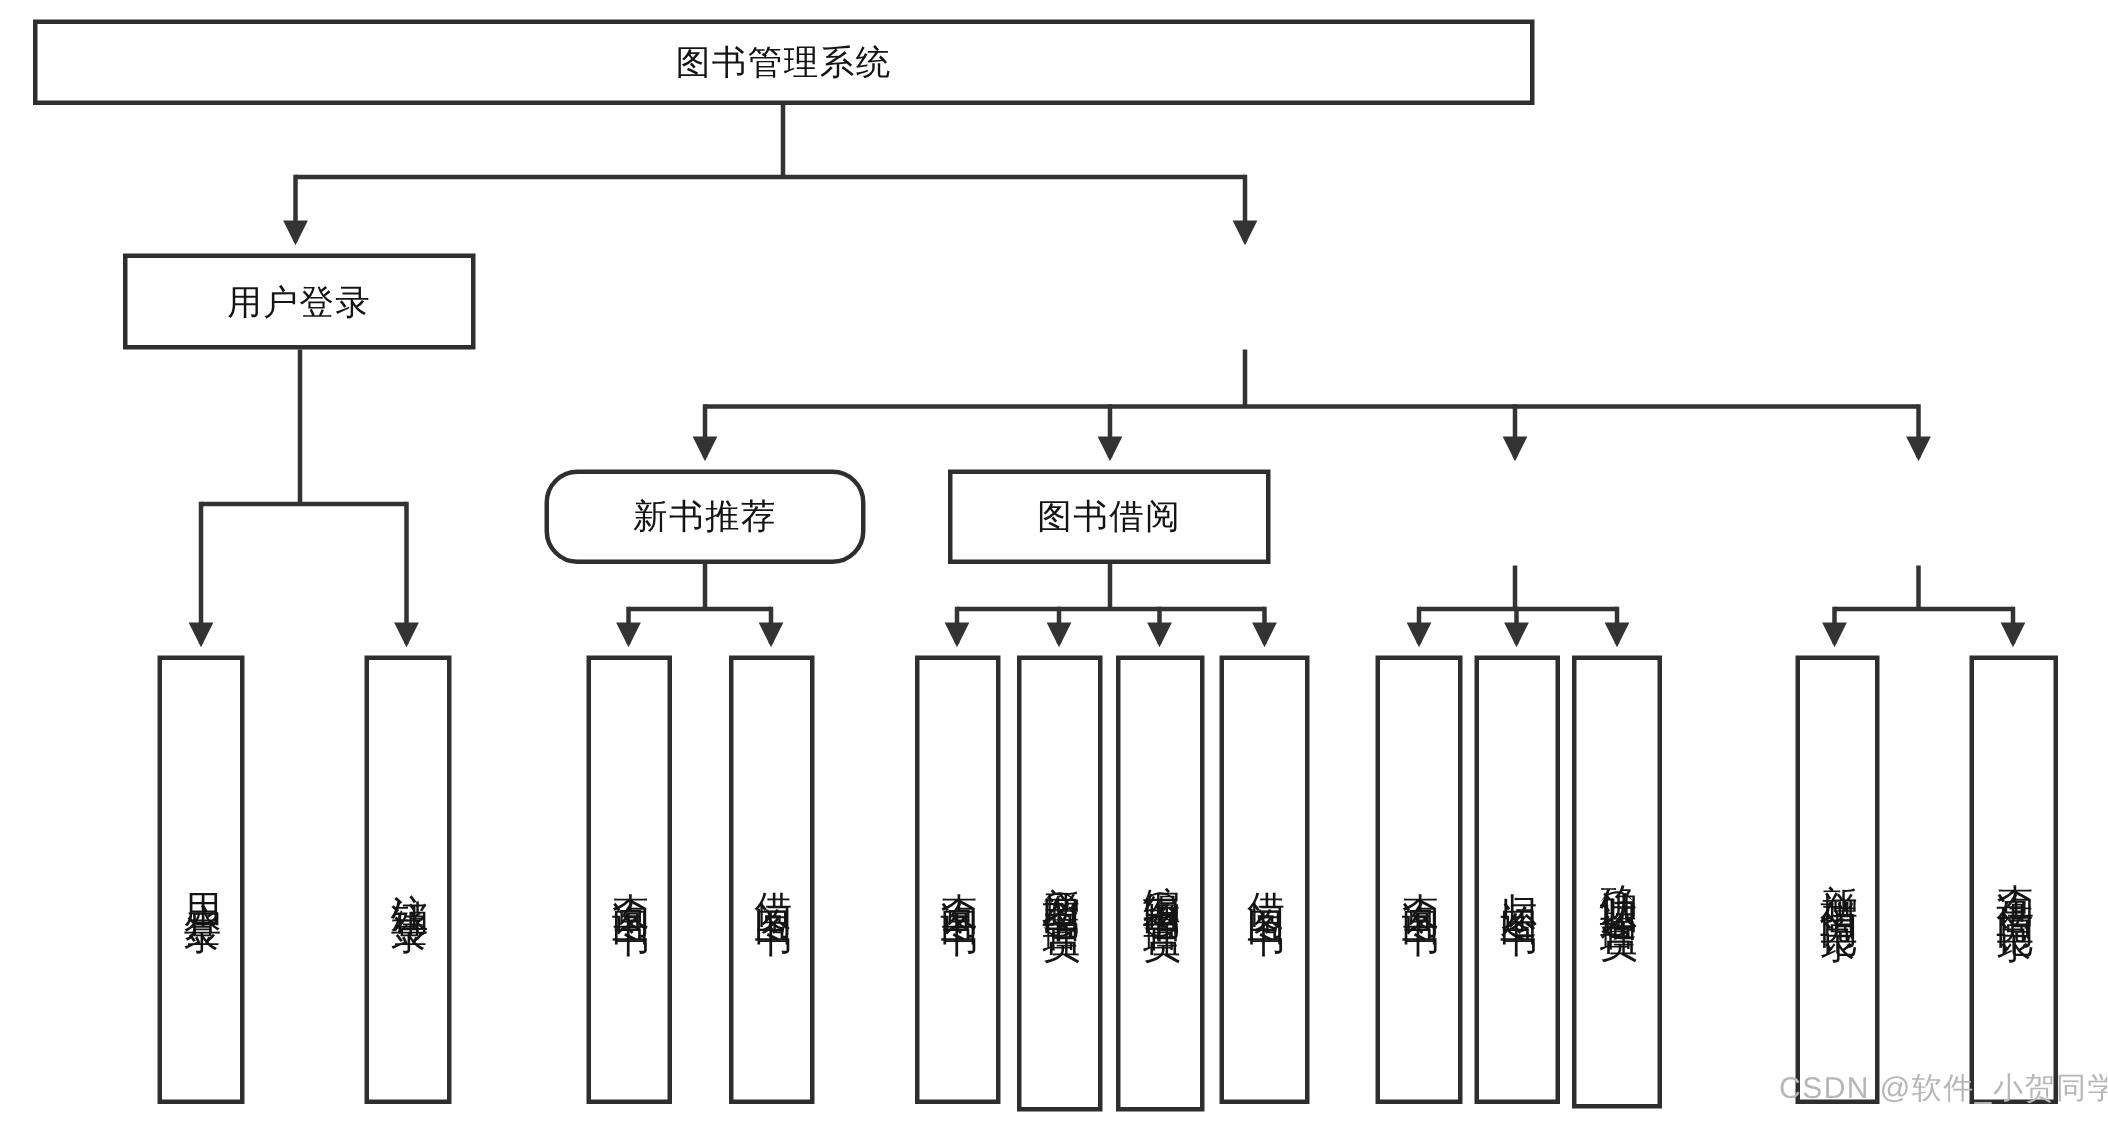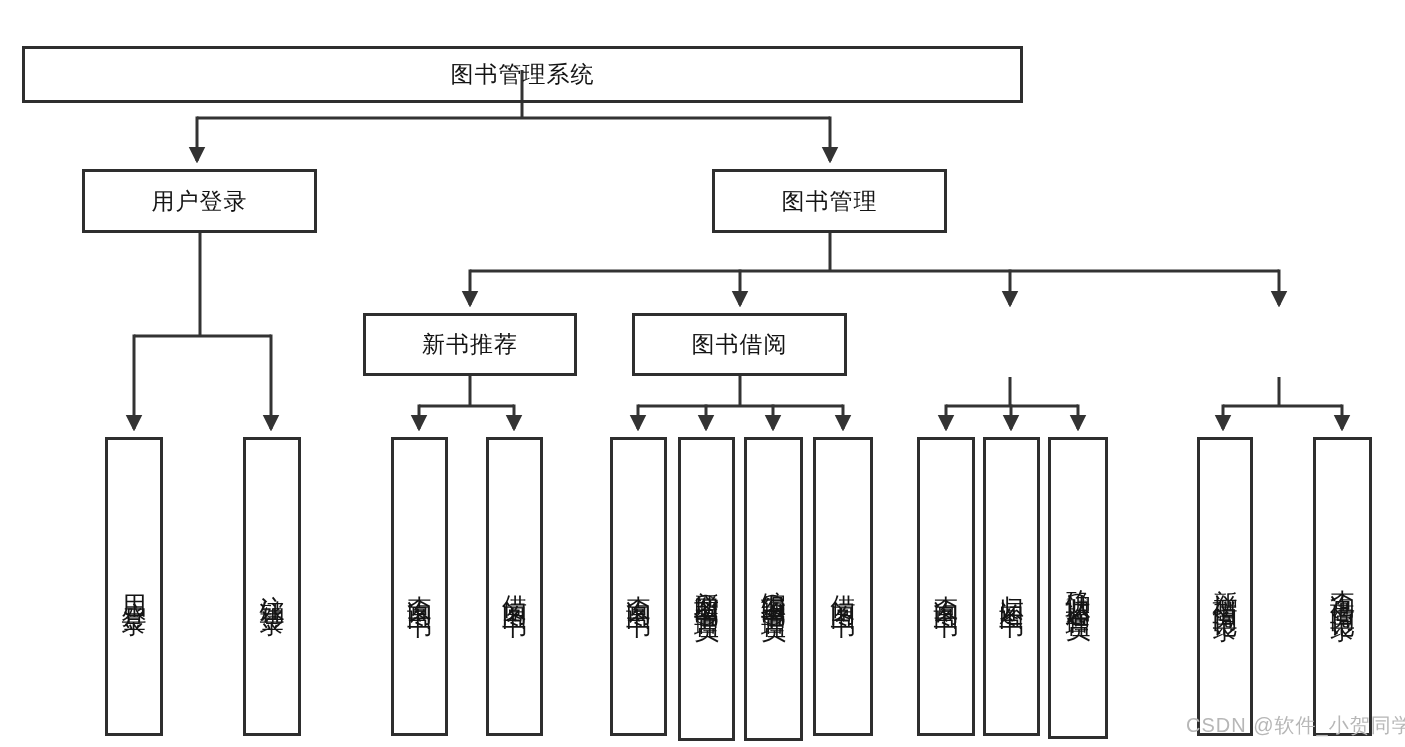--- a/index.html
+++ b/index.html
@@ -90,32 +90,29 @@
       <path d="M1011,404.5 V429" marker-end="url(#arrow)"></path>
       <path d="M1078,404.5 V429" marker-end="url(#arrow)"></path>
 
       <path d="M1279,377 V406"></path>
       <path d="M1223,406 H1342"></path>
       <path d="M1223,404.5 V429" marker-end="url(#arrow)"></path>
       <path d="M1342,404.5 V429" marker-end="url(#arrow)"></path>
     </g>
   </svg>
 
-  <div class="node hnode" style="left:22px;top:13px;width:1001px;height:57px;margin-top:33px;">
+  <div class="node hnode" style="left:22px;top:13px;width:1001px;height:57px;">
     <span>图书管理系统</span>
   </div>
 
   <div class="node hnode" style="left:82px;top:169px;width:235px;height:64px;">
     <span>用户登录</span>
   </div>
-  <div class="node hnode" style="left:712px;top:169px;width:235px;height:64px;">
-    <span>图书管理</span>
-  </div>
 
-  <div class="node hnode" style="left:363px;top:313px;width:214px;height:63px;">
+  <div class="node hnode" style="left:363px;top:313px;width:214px;height:63px;border-radius:22px;">
     <span>新书推荐</span>
   </div>
   <div class="node hnode" style="left:632px;top:313px;width:215px;height:63px;">
     <span>图书借阅</span>
   </div>
 
   <div class="node vnode" style="left:105px;top:437px;width:58px;height:299px;">
     <span class="vtext">用户登录</span>
   </div>
   <div class="node vnode" style="left:243px;top:437px;width:58px;height:299px;">

